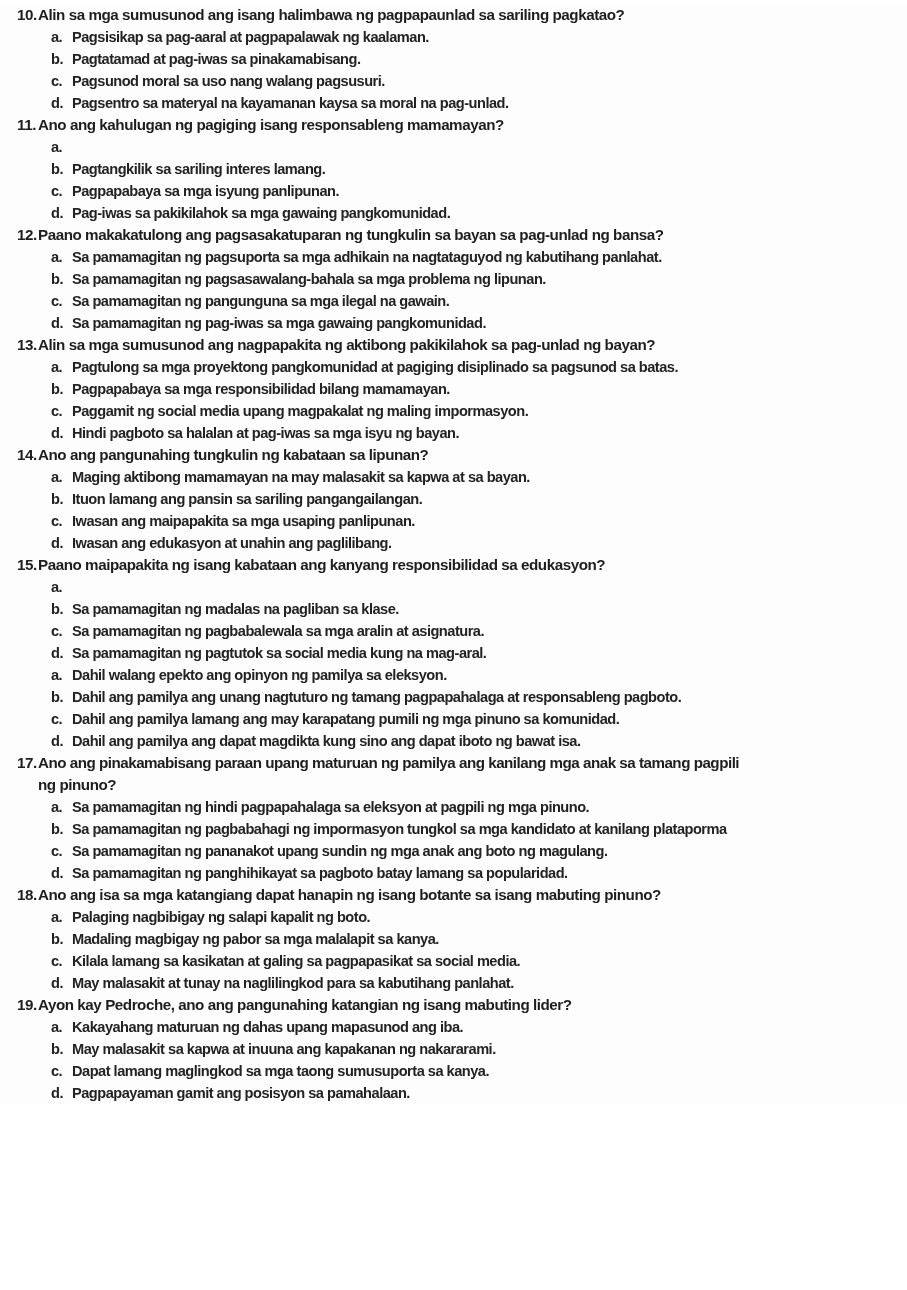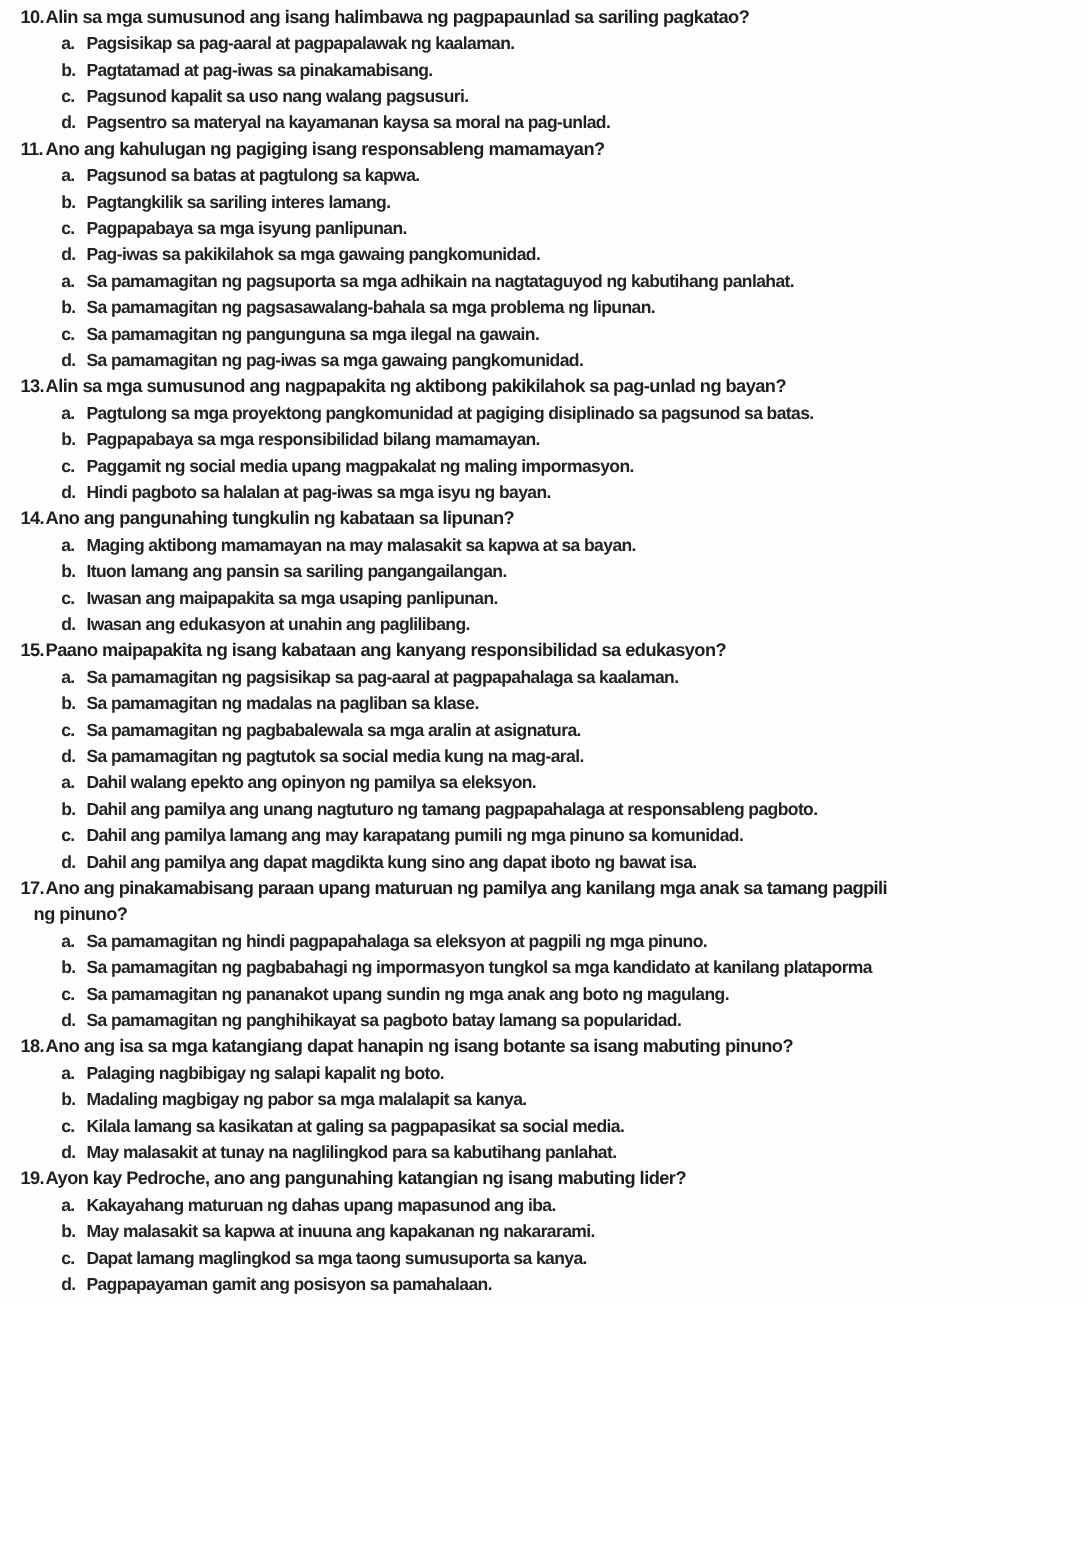--- a/index.html
+++ b/index.html
@@ -42,21 +42,21 @@
   }
   .q-text {
     padding-left: 3px;
   }
   .q-wrap {
     height: 22px;
     line-height: 22px;
     font-size: 15.2px;
     font-weight: bold;
     letter-spacing: -0.45px;
-    padding-left: 28px;
+    padding-left: 38px;
     white-space: nowrap;
   }
   .opt {
     display: flex;
     align-items: baseline;
     height: 22px;
     line-height: 22px;
     font-size: 14.6px;
     font-weight: bold;
     letter-spacing: -0.5px;
@@ -88,52 +88,55 @@
     <div class="opt">
         <span class="opt-letter">a.</span>
         <span class="opt-text">Pagsisikap sa pag-aaral at pagpapalawak ng kaalaman.</span>
       </div>
     <div class="opt">
         <span class="opt-letter">b.</span>
         <span class="opt-text">Pagtatamad at pag-iwas sa pinakamabisang.</span>
       </div>
     <div class="opt">
         <span class="opt-letter">c.</span>
-        <span class="opt-text">Pagsunod kapalit sa uso nang walang pagsusuri.</span>
+        <span class="opt-text">Pagsunod moral sa uso nang walang pagsusuri.</span>
       </div>
     <div class="opt">
         <span class="opt-letter">d.</span>
         <span class="opt-text">Pagsentro sa materyal na kayamanan kaysa sa moral na pag-unlad.</span>
       </div>
   </div>
 
   <div class="question">
     <div class="q-line">
       <span class="q-num">11.</span>
       <span class="q-text">Ano ang kahulugan ng pagiging isang responsableng mamamayan?</span>
     </div>
     <div class="opt">
         <span class="opt-letter">a.</span>
-        <span class="opt-text">Pagsunod sa batas at pagtulong sa kapwa.</span>
       </div>
     <div class="opt">
         <span class="opt-letter">b.</span>
         <span class="opt-text">Pagtangkilik sa sariling interes lamang.</span>
       </div>
     <div class="opt">
         <span class="opt-letter">c.</span>
         <span class="opt-text">Pagpapabaya sa mga isyung panlipunan.</span>
       </div>
     <div class="opt">
         <span class="opt-letter">d.</span>
         <span class="opt-text">Pag-iwas sa pakikilahok sa mga gawaing pangkomunidad.</span>
       </div>
   </div>
 
   <div class="question">
+    <div class="q-line">
+      <span class="q-num">12.</span>
+      <span class="q-text">Paano makakatulong ang pagsasakatuparan ng tungkulin sa bayan sa pag-unlad ng bansa?</span>
+    </div>
     <div class="opt">
         <span class="opt-letter">a.</span>
         <span class="opt-text">Sa pamamagitan ng pagsuporta sa mga adhikain na nagtataguyod ng kabutihang panlahat.</span>
       </div>
     <div class="opt">
         <span class="opt-letter">b.</span>
         <span class="opt-text">Sa pamamagitan ng pagsasawalang-bahala sa mga problema ng lipunan.</span>
       </div>
     <div class="opt">
         <span class="opt-letter">c.</span>
@@ -191,21 +194,20 @@
       </div>
   </div>
 
   <div class="question">
     <div class="q-line">
       <span class="q-num">15.</span>
       <span class="q-text">Paano maipapakita ng isang kabataan ang kanyang responsibilidad sa edukasyon?</span>
     </div>
     <div class="opt">
         <span class="opt-letter">a.</span>
-        <span class="opt-text">Sa pamamagitan ng pagsisikap sa pag-aaral at pagpapahalaga sa kaalaman.</span>
       </div>
     <div class="opt">
         <span class="opt-letter">b.</span>
         <span class="opt-text">Sa pamamagitan ng madalas na pagliban sa klase.</span>
       </div>
     <div class="opt">
         <span class="opt-letter">c.</span>
         <span class="opt-text">Sa pamamagitan ng pagbabalewala sa mga aralin at asignatura.</span>
       </div>
     <div class="opt">

